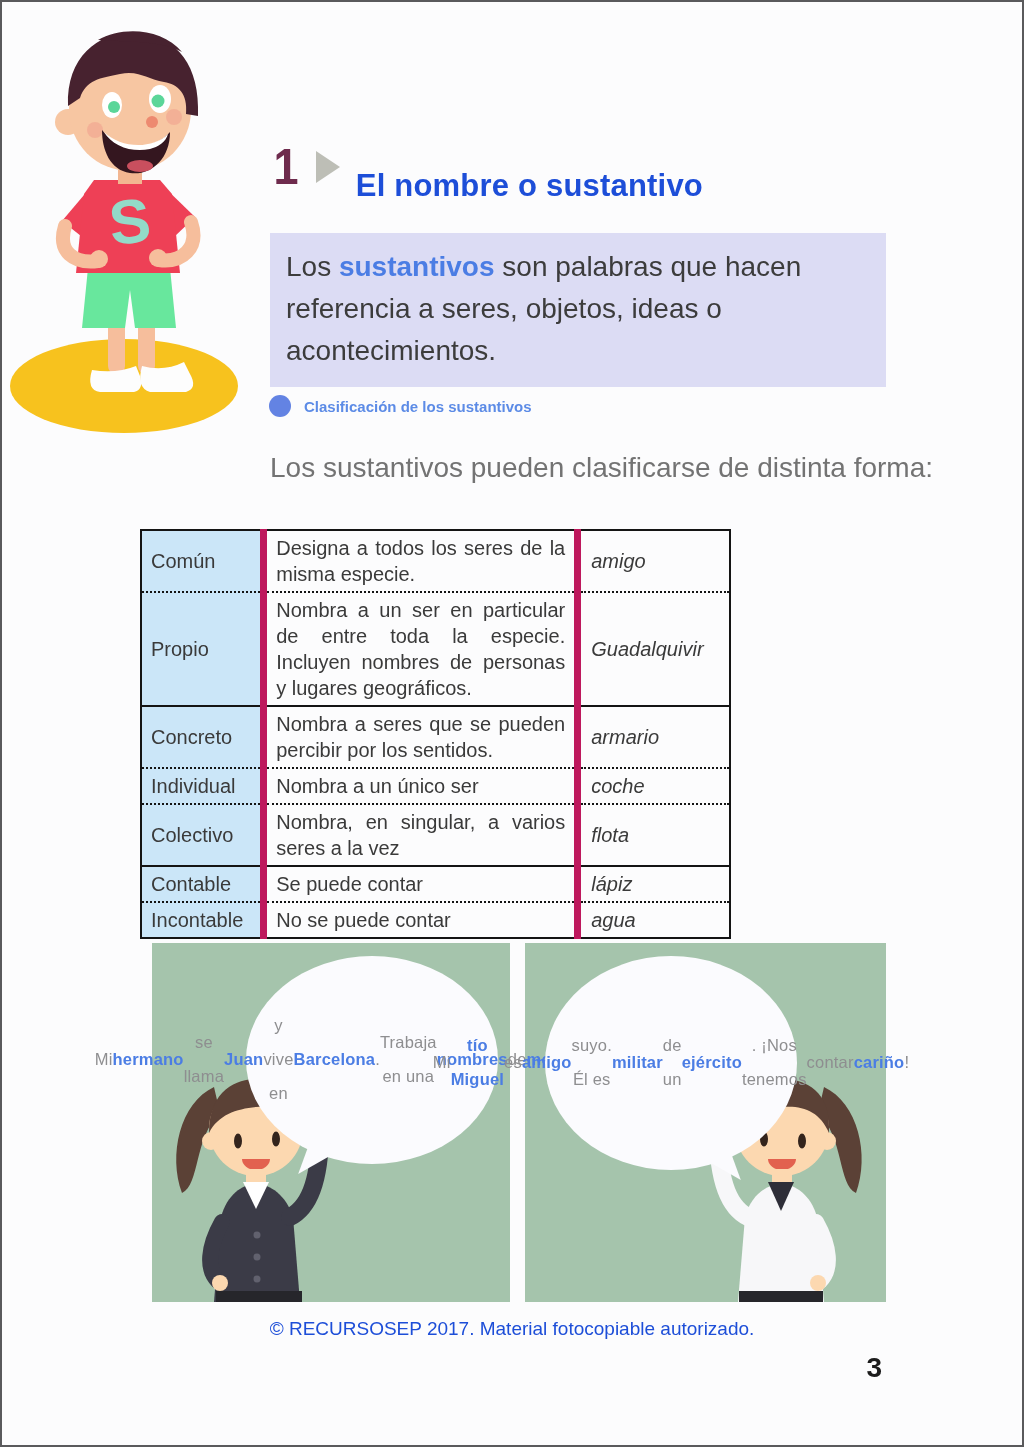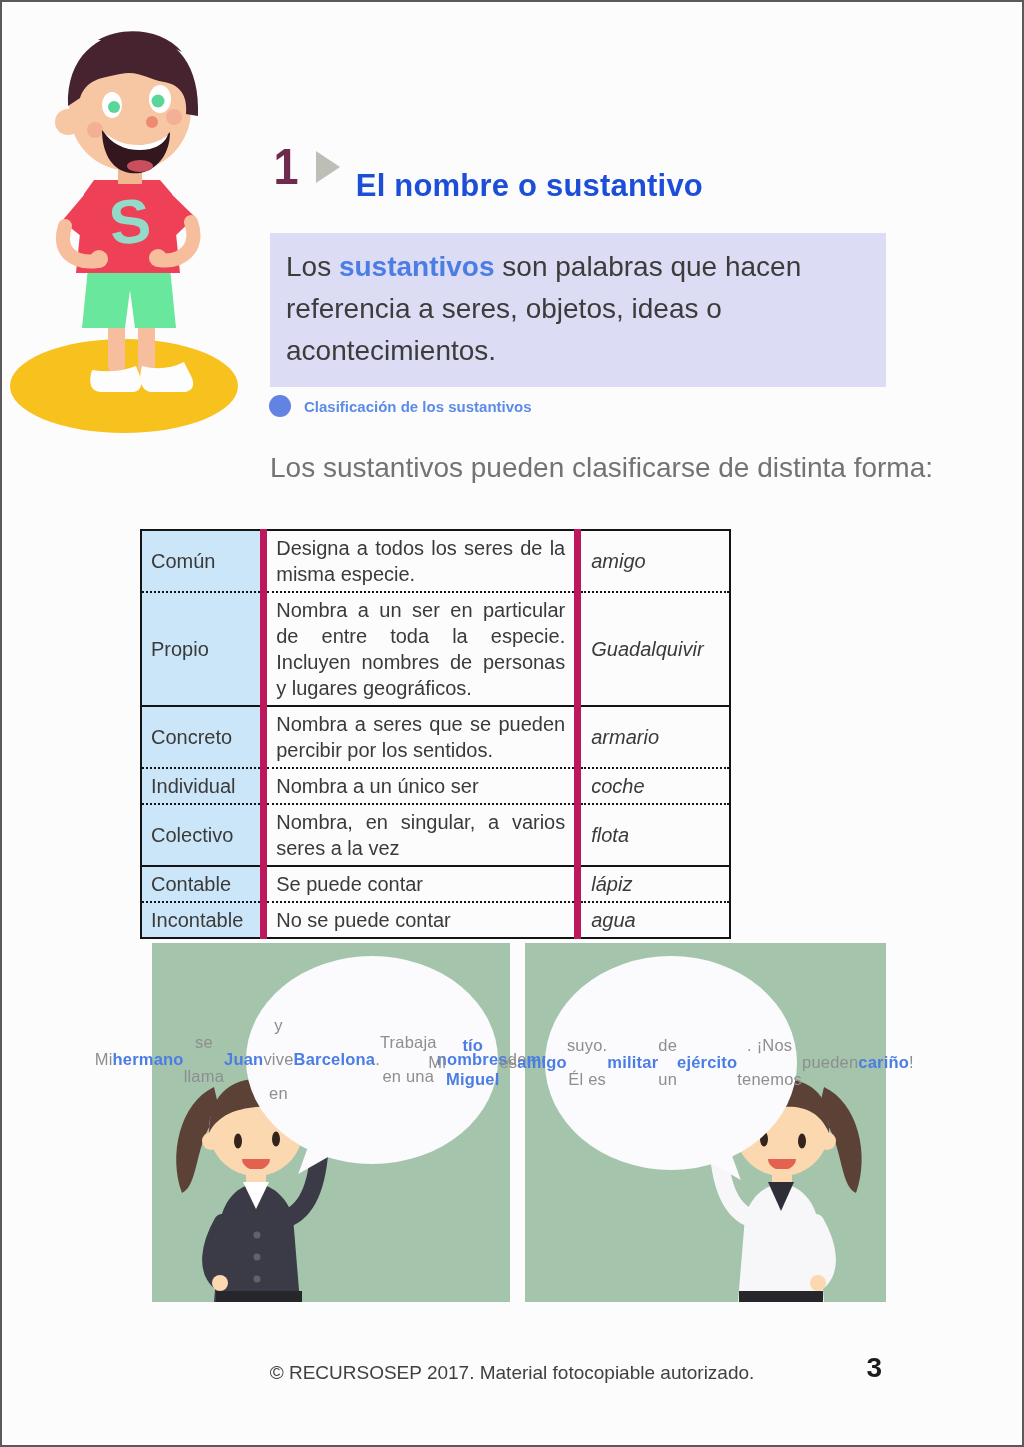--- a/index.html
+++ b/index.html
@@ -45,21 +45,21 @@
     font-size:16.5px;line-height:2.05;color:#8E8E90;letter-spacing:.2px;}
   .panel.left .bubble{left:94px;top:13px;width:252px;height:208px;padding:0 10px;box-sizing:border-box;}
   .panel.right .bubble{left:20px;top:13px;width:252px;height:214px;padding:0 10px;box-sizing:border-box;}
   .bubble-tail{position:absolute;width:0;height:0;z-index:2;border-top:40px solid #FBFBFE;}
   .panel.left .bubble-tail{left:152px;top:198px;border-right:34px solid transparent;transform:rotate(20deg);}
   .panel.right .bubble-tail{left:176px;top:204px;border-left:34px solid transparent;transform:rotate(-20deg);}
   .woman{position:absolute;bottom:0;z-index:1;}
   .panel.left .woman{left:4px;}
   .panel.right .woman{right:4px;}
   
-  .footer-copy{position:absolute;left:0;right:0;top:1360px;text-align:center;font-size:19px;color:#404040;}
+  .footer-copy{position:absolute;left:0;right:0;top:1316px;text-align:center;font-size:19px;color:#1d4ed8;}
   .page-num{position:absolute;top:1350px;right:140px;font-size:28px;font-weight:bold;color:#1C1C1C;}
   
   .mascot{position:absolute;left:0;top:16px;}
 </style>
 </head>
 <body>
 
 <div class="page">
 
   <svg class="mascot" width="250" height="418" viewBox="0 0 250 418">
@@ -208,21 +208,21 @@
         <span> es </span>
         <span class="hl">amigo</span>
         <br>
         <span>suyo. Él es </span>
         <span class="hl">militar</span>
         <span> de un</span>
         <br>
         <span class="hl">ejército</span>
         <span>.  ¡Nos tenemos</span>
         <br>
-        <span>pueden </span>
+        <span>contar </span>
         <span class="hl">cariño</span>
         <span>!</span>
       </div>
     <div class="bubble-tail"></div>
     <svg class="woman" width="205" height="235" viewBox="0 0 205 235">
       <path d="M147,20 C181,36 193,88 179,126 C161,118 167,70 141,46 Z" fill="#5B4136"></path>
       <circle cx="105" cy="62" r="47" fill="#FCD8B0"></circle>
       <circle cx="150" cy="74" r="9" fill="#FCD8B0"></circle>
       <path d="M58,66 C58,22 87,12 105,12 C131,12 152,26 152,60 L152,66 C143,44 125,38 105,40 C85,42 67,48 58,66 Z" fill="#5B4136"></path>
       <ellipse cx="87" cy="72" rx="4" ry="7.5" fill="#33241C"></ellipse>

